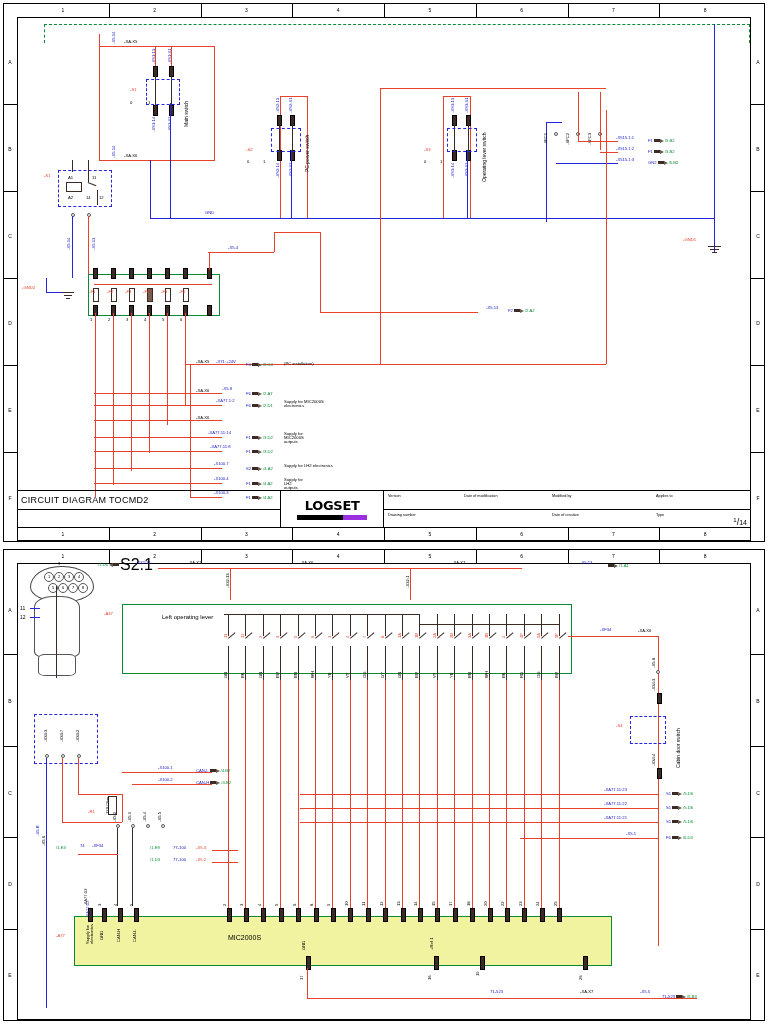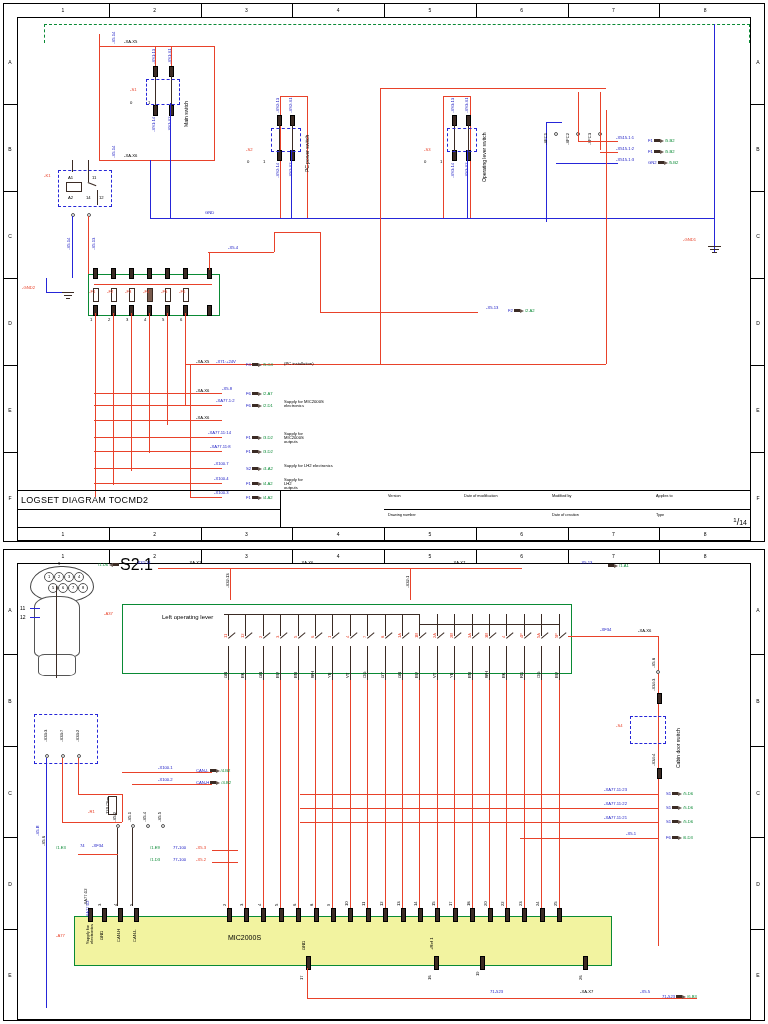--- a/index.html
+++ b/index.html
@@ -457,22 +457,29 @@
     <div class="lbl lbl-b" style="left:214px;top:491px;">-X100.3</div>
     <div class="xref" style="left:246px;top:495px;">
       <span class="num">F1</span>
       <span class="bar"></span>
         <span class="tri"></span>
       <span class="txt">/4.A2</span>
     </div>
 
     <div class="title-block">
       <div class="tb-cell" style="left:0;width:36%;">
-        <div class="tb-name">LOGSET DIAGRAM TOCMD2</div>
+        <div class="tb-name">CIRCUIT DIAGRAM TOCMD2</div>
         <div class="tb-sub"></div>
+      </div>
+      <div class="tb-cell logo-wrap" style="left:36%;width:14%;">
+        <div class="logo-text">LOGSET</div>
+        <div class="logo-bars">
+          <div class="logo-bar1"></div>
+            <div class="logo-bar2"></div>
+        </div>
       </div>
       <div class="tb-cell" style="left:50%;width:50%;border-right:none;">
         <div class="tb-f" style="left:4px;top:3px;">Version</div>
         <div class="tb-f" style="left:80px;top:3px;">Date of modification</div>
         <div class="tb-f" style="left:168px;top:3px;">Modified by</div>
         <div class="tb-f" style="left:272px;top:3px;">Applies to</div>
         <div class="tb-sub">
           <div class="tb-f" style="left:4px;top:3px;">Drawing number</div>
           <div class="tb-f" style="left:168px;top:3px;">Date of creation</div>
           <div class="tb-f" style="left:272px;top:3px;">Type</div>

